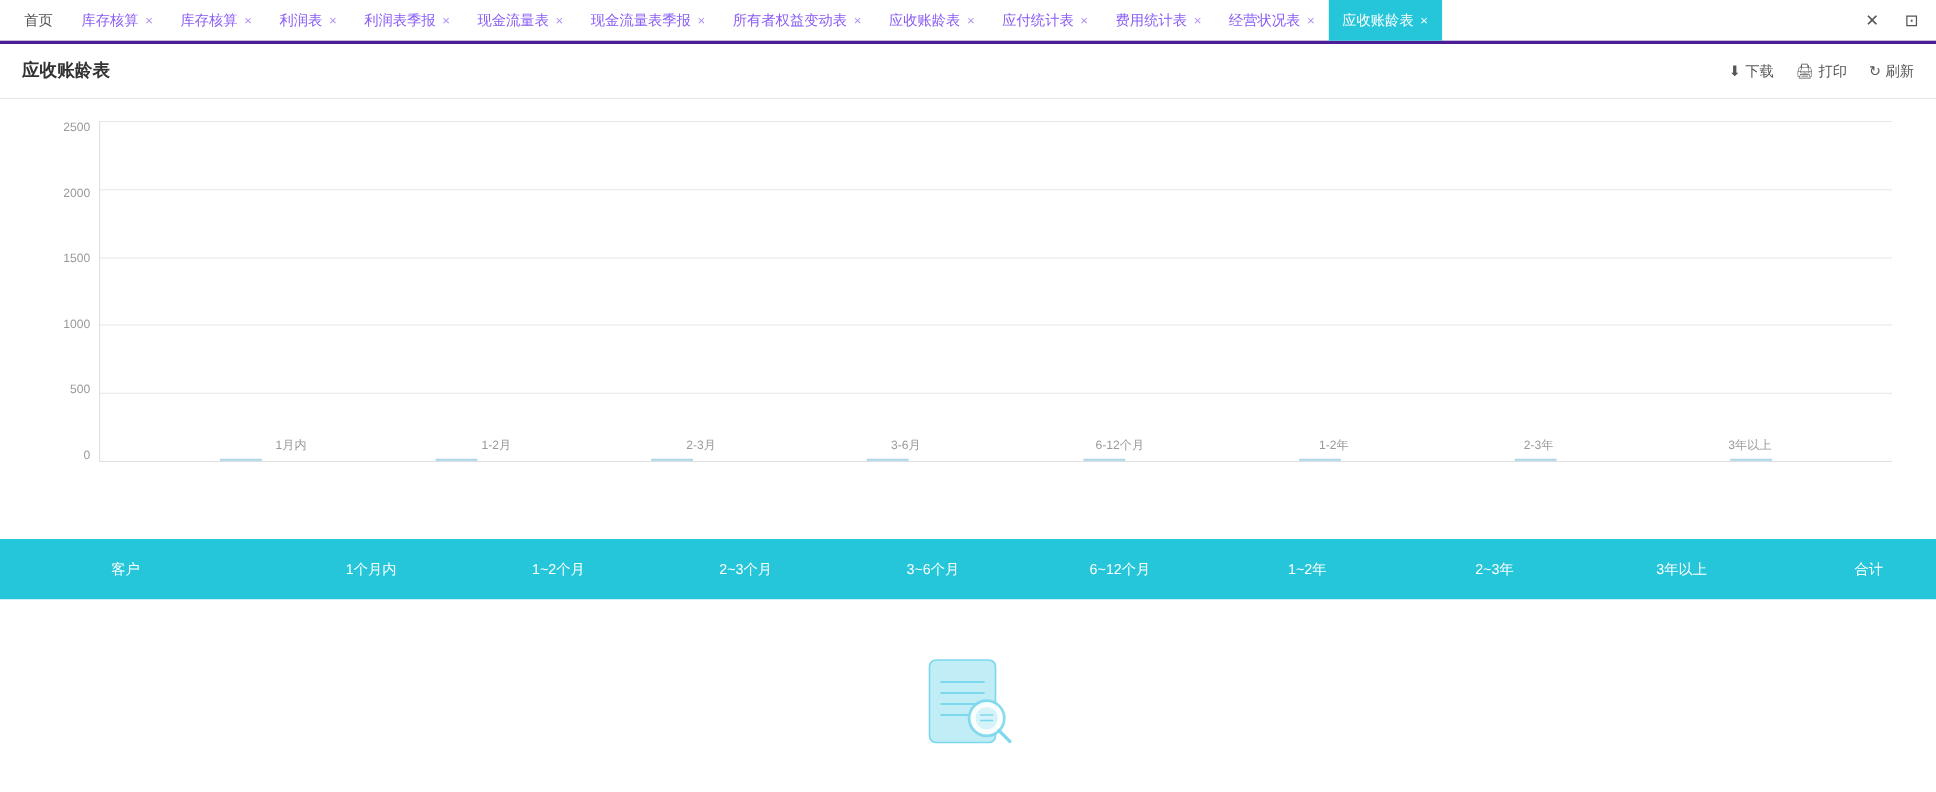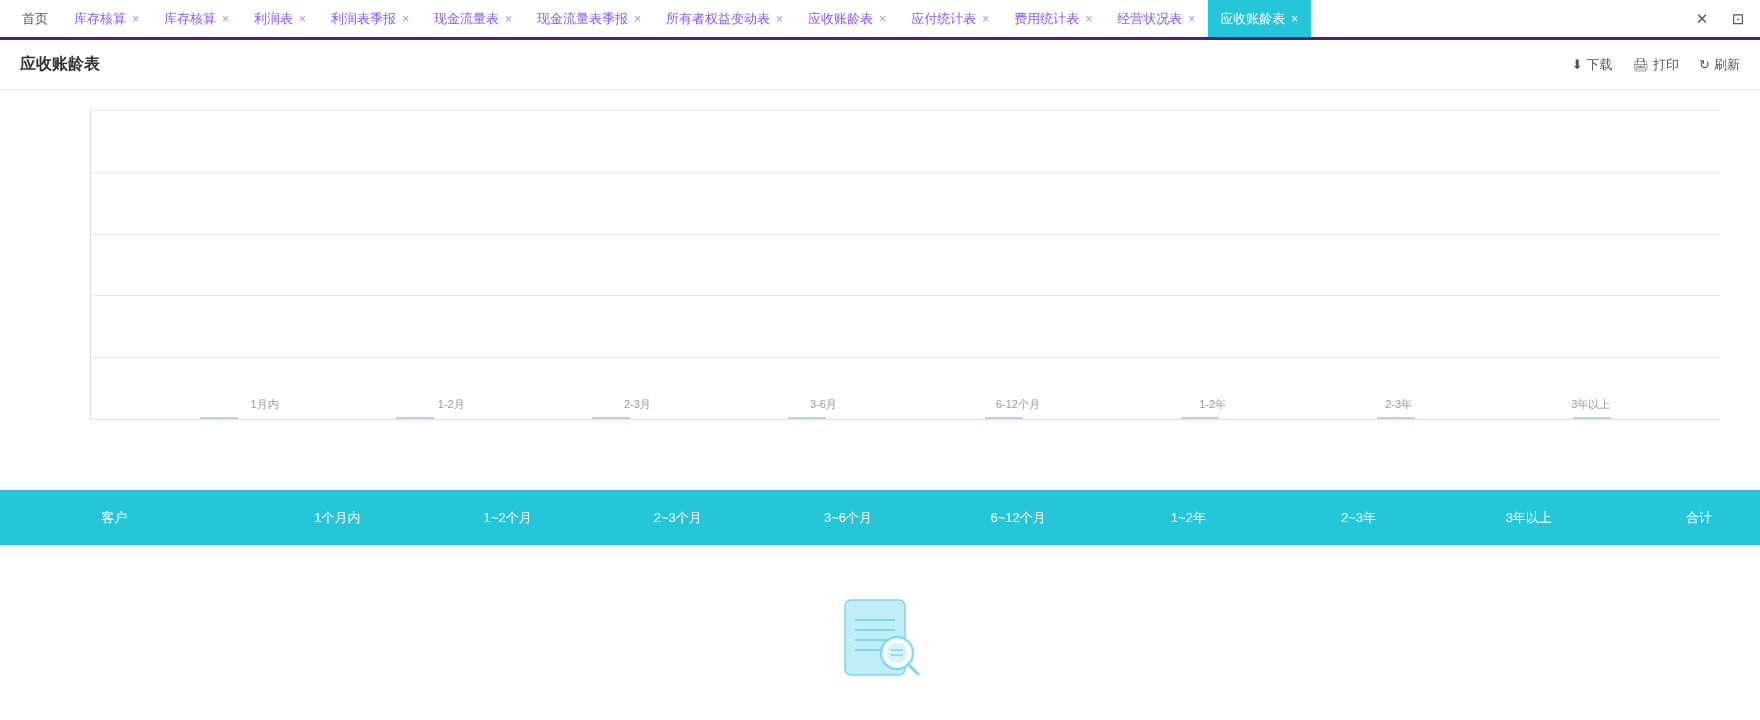--- a/index.html
+++ b/index.html
@@ -316,20 +316,28 @@
       <span>刷新</span>
     </div>
   </div>
 </div>
 
 <div class="main-content">
 
   <div class="chart-area">
     <div class="chart-container">
 
+      <div class="y-axis">
+        <span class="y-label">2500</span>
+        <span class="y-label">2000</span>
+        <span class="y-label">1500</span>
+        <span class="y-label">1000</span>
+        <span class="y-label">500</span>
+        <span class="y-label">0</span>
+      </div>
 
       <div class="chart-plot">
 
         <div class="grid-line" style="top: 0%;"></div>
         <div class="grid-line" style="top: 20%;"></div>
         <div class="grid-line" style="top: 40%;"></div>
         <div class="grid-line" style="top: 60%;"></div>
         <div class="grid-line" style="top: 80%;"></div>
 
         <div class="bars-group">

